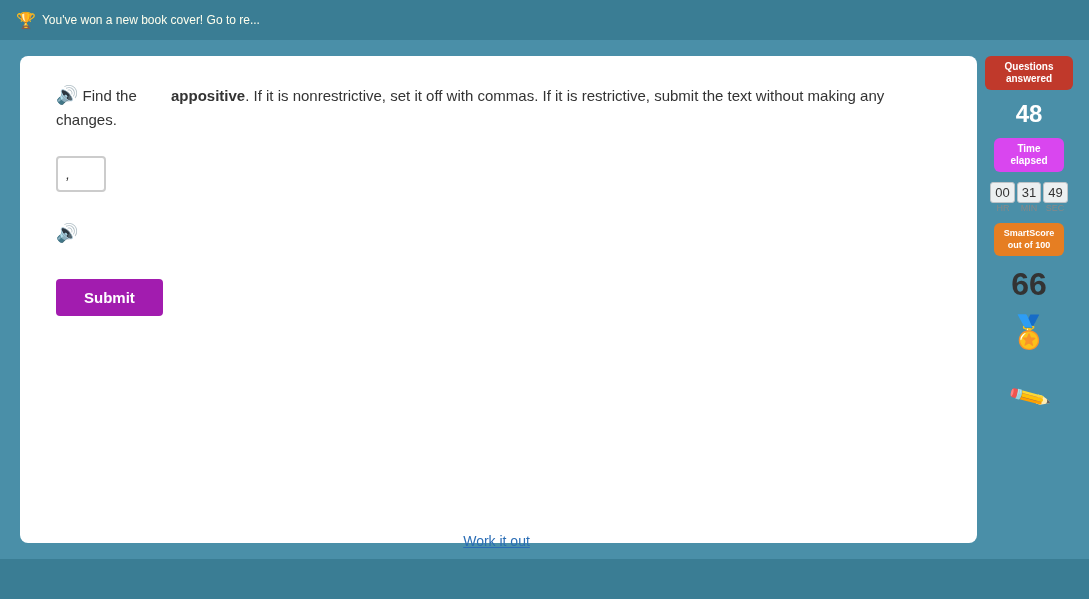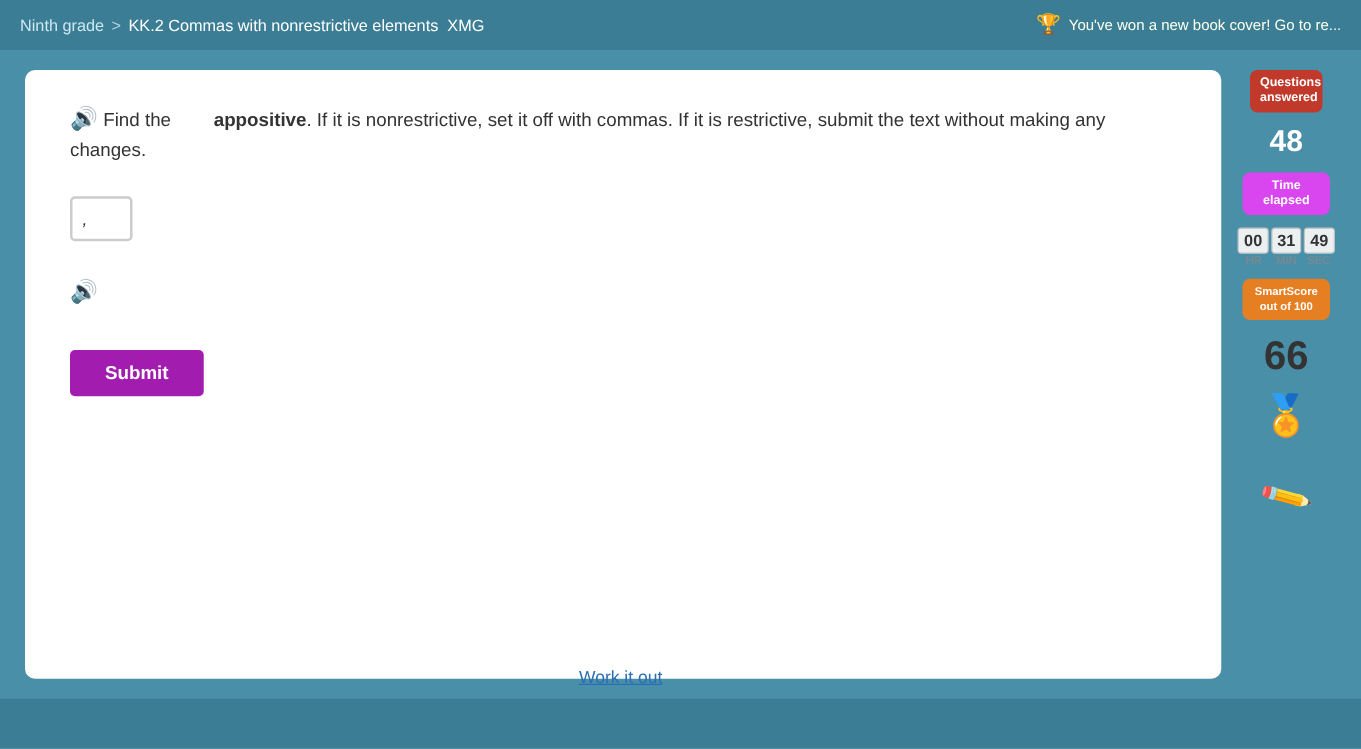--- a/index.html
+++ b/index.html
@@ -147,21 +147,21 @@
     }
 
     .questions-answered-badge {
       background: #c0392b;
       color: #fff;
       border-radius: 6px;
       padding: 5px 8px;
       text-align: center;
       font-size: 11px;
       font-weight: bold;
-      width: 58px;
+      width: 88px;
     }
     .questions-answered-badge .label {
       font-size: 10px;
       line-height: 1.2;
     }
 
     .questions-count {
       font-size: 24px;
       font-weight: bold;
       color: #ffffff;
@@ -188,21 +188,21 @@
       gap: 2px;
       align-items: center;
       justify-content: center;
     }
     .timer-box {
       background: #ecf0f1;
       border: 1px solid #bdc3c7;
       border-radius: 3px;
       padding: 2px 4px;
       font-size: 13px;
-      font-weight: bold;
+      font-weight: normal;
       color: #333;
     }
     .timer-labels {
       display: flex;
       gap: 4px;
       font-size: 9px;
       color: #888;
       justify-content: center;
     }
     .timer-label {
@@ -255,28 +255,20 @@
       position: absolute;
       bottom: 0;
       left: 0;
       right: 0;
     }
   </style>
 </head>
 <body>
 
 <div class="top-bar">
-  <div class="breadcrumb">
-    <span>Ninth grade</span>
-    <span class="breadcrumb-sep">&gt;</span>
-    <span class="breadcrumb-current">
-      <span>KK.2 Commas with nonrestrictive elements</span>
-      &nbsp;<span>XMG</span>
-    </span>
-  </div>
   <div class="top-right-notice">
     <span class="trophy-icon">🏆</span>
     <span>You've won a new book cover! Go to re...</span>
   </div>
 </div>
 
 <div class="main-content">
 
   <div class="card">
 

